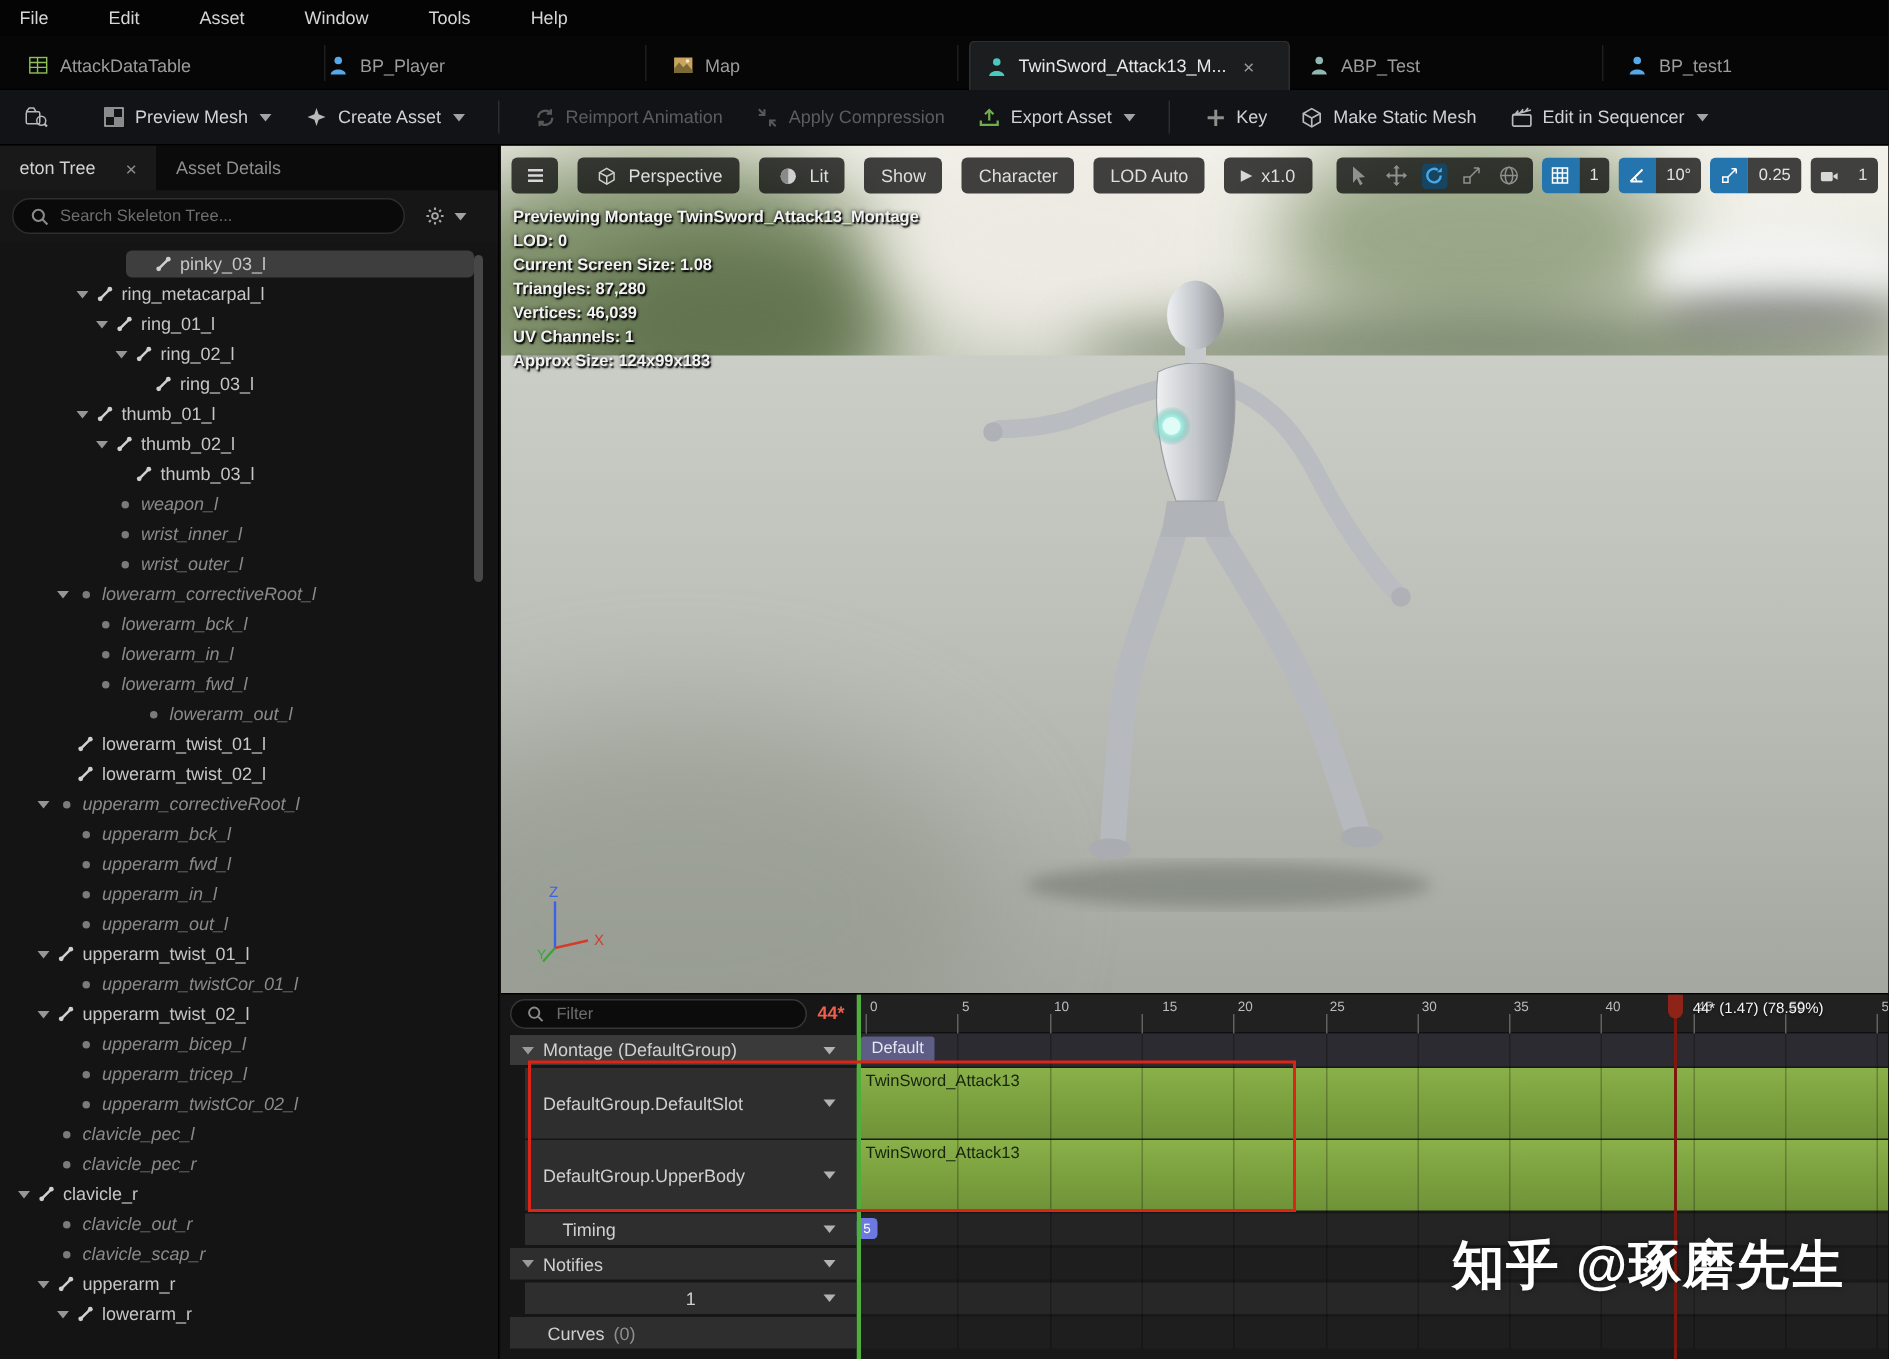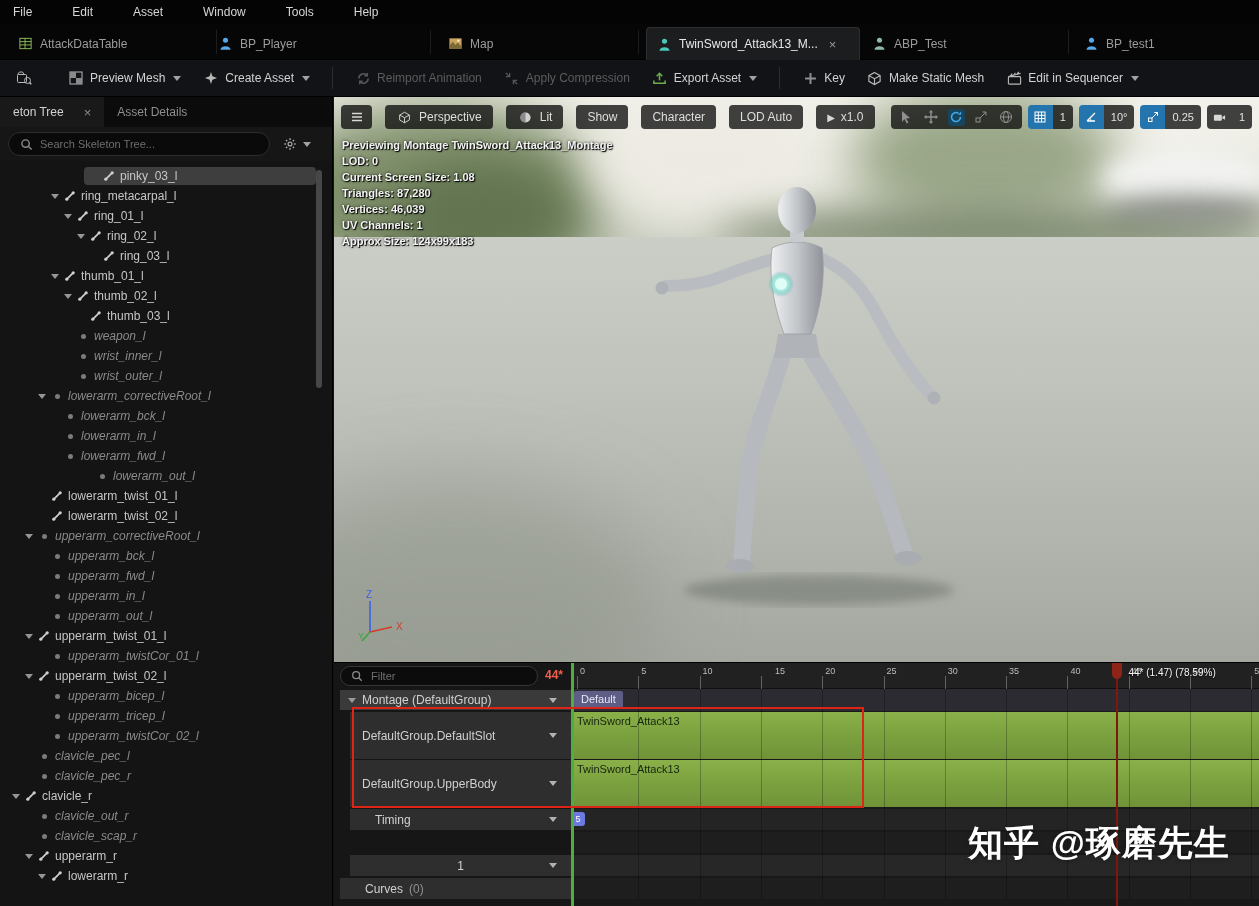--- a/index.html
+++ b/index.html
@@ -847,20 +847,25 @@
     <div class="lrow row-slot row-slot1">
       <span class="lbl">DefaultGroup.DefaultSlot</span>
       <span class="rcaret"></span>
     </div>
     <div class="lrow row-slot row-slot2">
       <span class="lbl">DefaultGroup.UpperBody</span>
       <span class="rcaret"></span>
     </div>
     <div class="lrow row-timing">
       <span class="lbl">Timing</span>
+      <span class="rcaret"></span>
+    </div>
+    <div class="lrow row-notifies">
+      <span class="tri-down"></span>
+      <span class="lbl">Notifies</span>
       <span class="rcaret"></span>
     </div>
     <div class="lrow row-track1">
       <span class="lbl">1</span>
       <span class="rcaret"></span>
     </div>
     <div class="lrow row-curves">
       <span class="lbl">Curves</span>
       <span class="count-dim">(0)</span>
       <span class="rcaret"></span>

